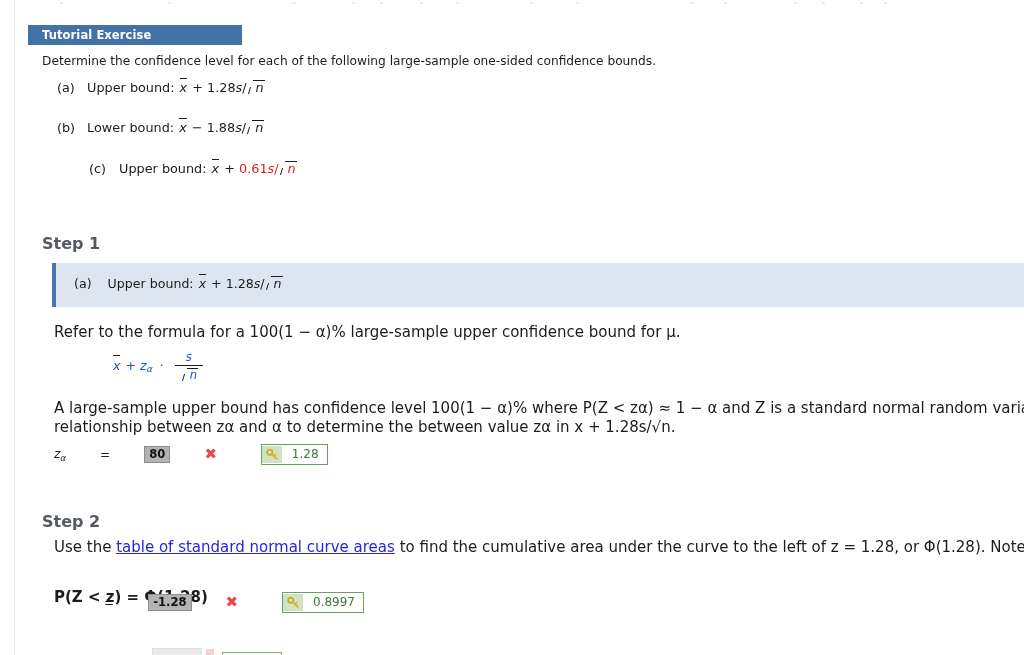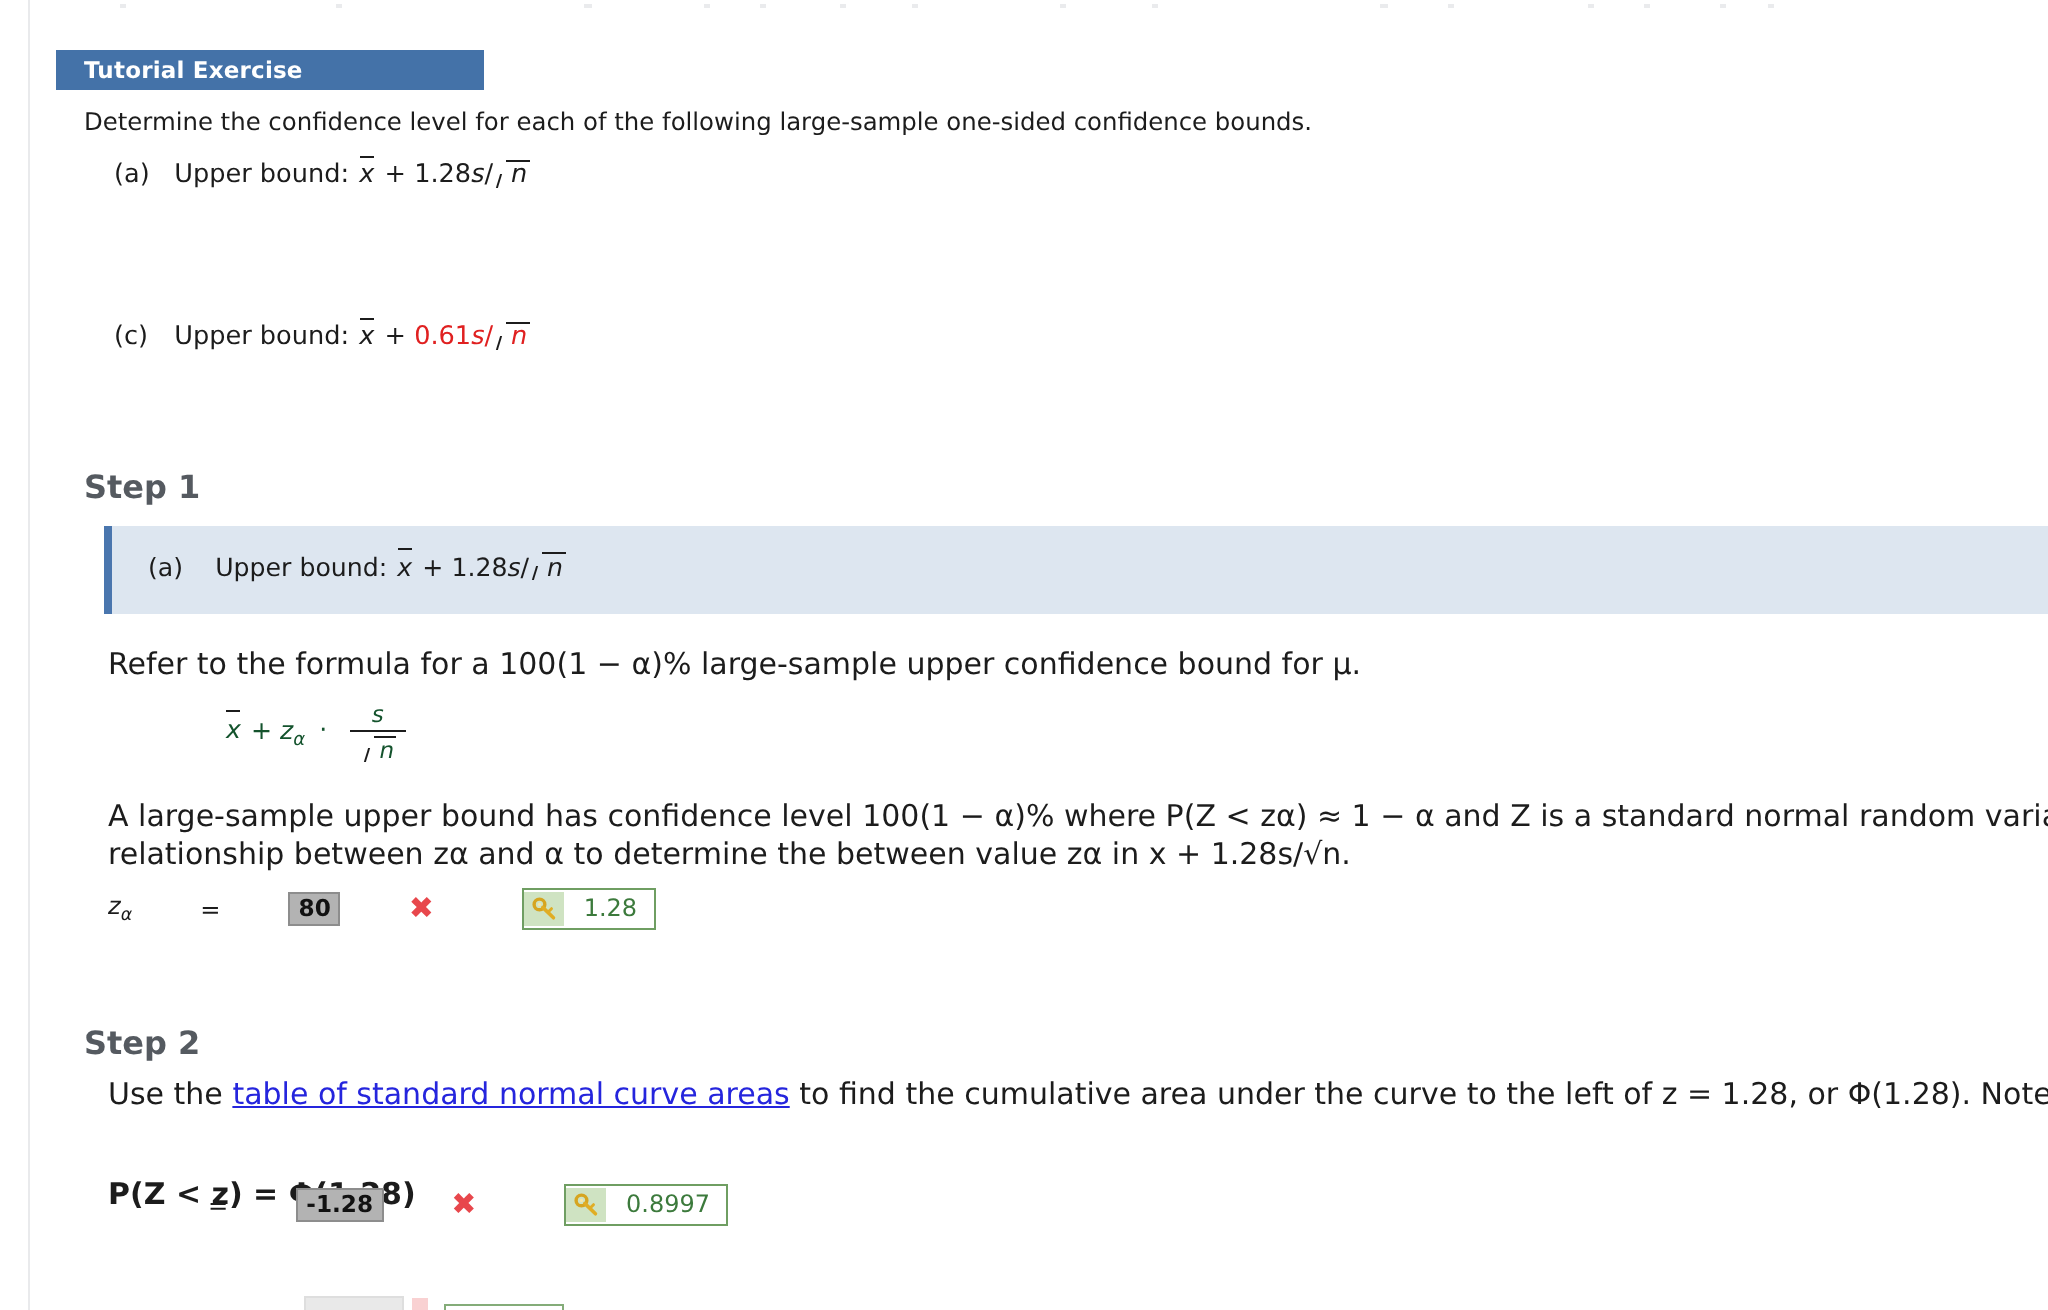--- a/index.html
+++ b/index.html
@@ -76,21 +76,21 @@
 
   .bound-line {
     position: absolute;
     left: 57px;
     font-size: 12.8px;
     color: #1c1c1c;
     white-space: nowrap;
   }
   .bound-a { top: 80px; }
   .bound-b { top: 120px; }
-  .bound-c { top: 161px; }
+  .bound-c { top: 161px; margin-left: 32px; }
   .bound-label { display: inline-block; min-width: 26px; }
   .red { color: #e02020; }
 
   
   .mathit { font-style: italic; }
   .xbar {
     position: relative;
     display: inline-block;
     font-style: italic;
     padding: 0 1px;
@@ -176,21 +176,21 @@
   .t-use2   { top: 538px; }
   .t-pz     { top: 588px; font-weight: bold; }
   .t-usev   { top: 630px; }
 
   
   .formula {
     position: absolute;
     left: 112px;
     top: 350px;
     font-size: 12.6px;
-    color: #14532d;
+    color: #1d4ed8;
     white-space: nowrap;
   }
   .frac {
     display: inline-block;
     vertical-align: middle;
     text-align: center;
     margin-left: 4px;
   }
   .frac .num {
     display: block;
@@ -345,20 +345,27 @@
   <div class="prompt">Determine the confidence level for each of the following large-sample one-sided confidence bounds.</div>
 
   <div class="bound-line bound-a">
     <span class="bound-label">(a)</span>
     <span>Upper bound:</span>
     <span class="xbar">x</span>
     <span>+</span>
     <span>1.28</span><span class="mathit">s</span>/<span class="sqrt">n</span>
   </div>
 
+  <div class="bound-line bound-b">
+    <span class="bound-label">(b)</span>
+    <span>Lower bound:</span>
+    <span class="xbar">x</span>
+    <span>−</span>
+    <span>1.88</span><span class="mathit">s</span>/<span class="sqrt">n</span>
+  </div>
 
   <div class="bound-line bound-c">
     <span class="bound-label">(c)</span>
     <span>Upper bound:</span>
     <span class="xbar">x</span>
     <span>+</span>
     <span class="red">0.61</span><span class="mathit red">s</span><span class="red">/</span><span class="sqrt red">n</span>
   </div>
 
   <div class="step-label step1-label">Step 1</div>

